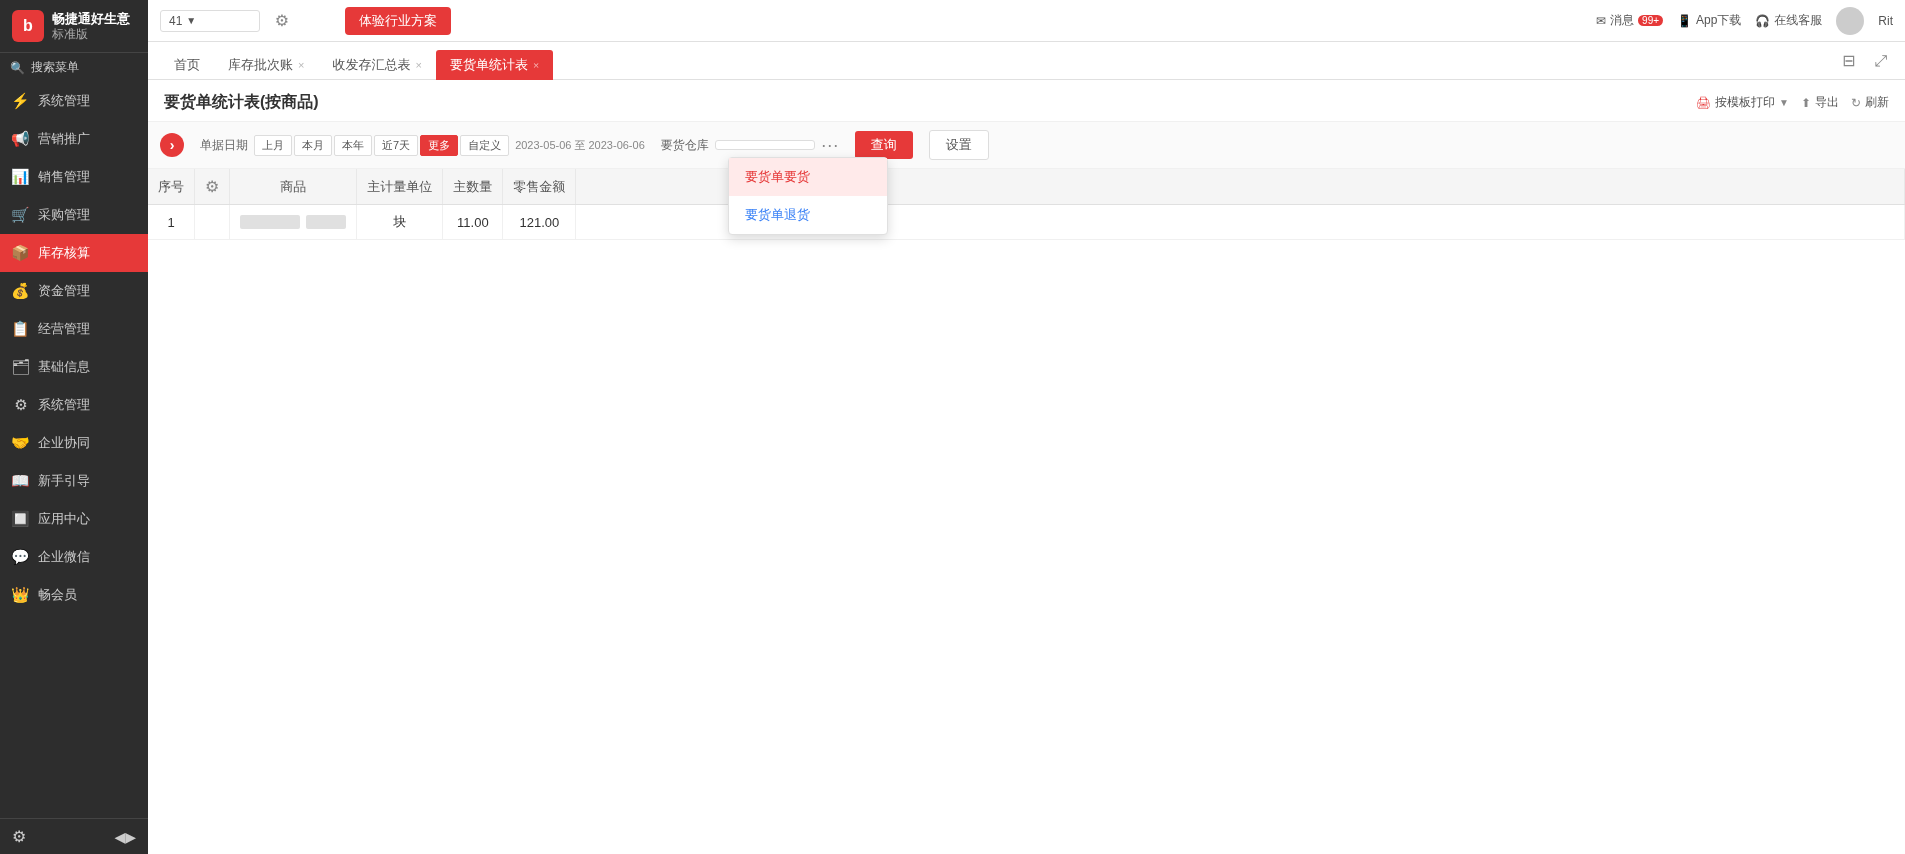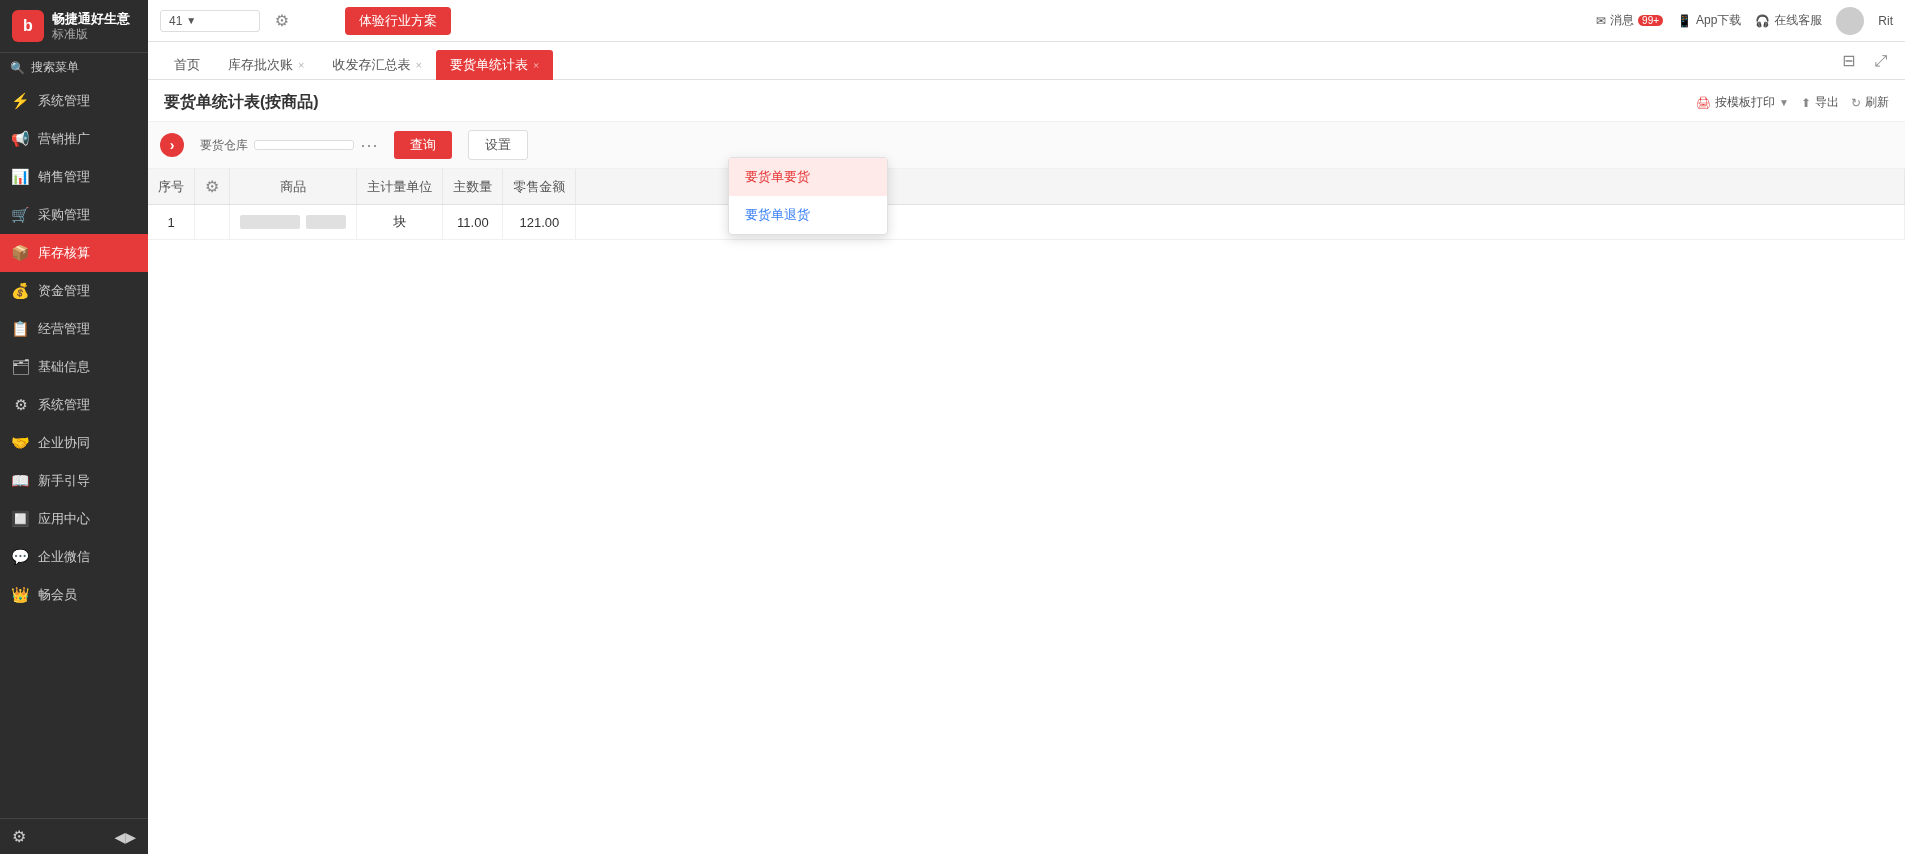--- a/index.html
+++ b/index.html
@@ -611,20 +611,32 @@
         <div class="header-action-btn">
           <span style="color:#888;">↻</span>
           <span>刷新</span>
         </div>
       </div>
     </div>
 
     <div class="filter-bar">
       <div class="filter-expand-btn">›</div>
 
+      <div class="filter-group">
+        <span class="filter-label">单据日期</span>
+        <div class="date-btns">
+          <button class="date-btn">上月</button>
+          <button class="date-btn">本月</button>
+          <button class="date-btn">本年</button>
+          <button class="date-btn">近7天</button>
+          <button class="date-btn more">更多</button>
+          <button class="date-btn">自定义</button>
+        </div>
+        <span class="date-range">2023-05-06 至 2023-06-06</span>
+      </div>
 
 
       <div class="filter-warehouse">
         <span class="filter-label">要货仓库</span>
         <div class="warehouse-select">
           <span></span>
         </div>
         <span class="more-filters-btn">···</span>
       </div>
 

